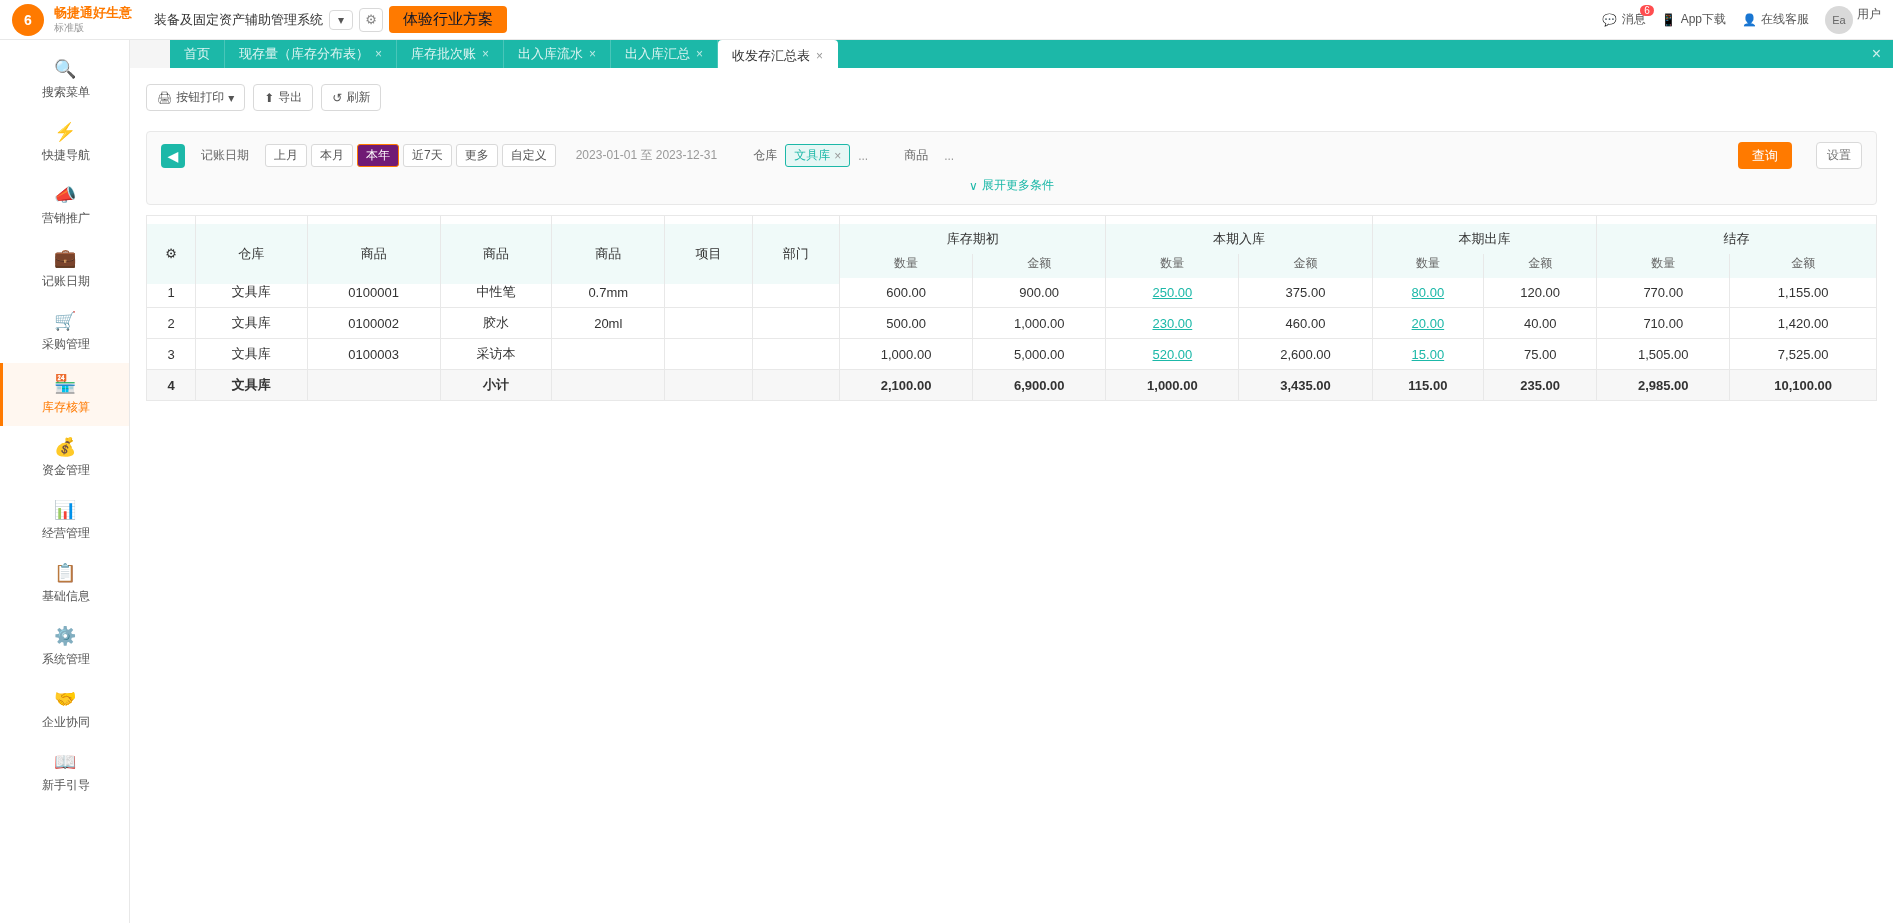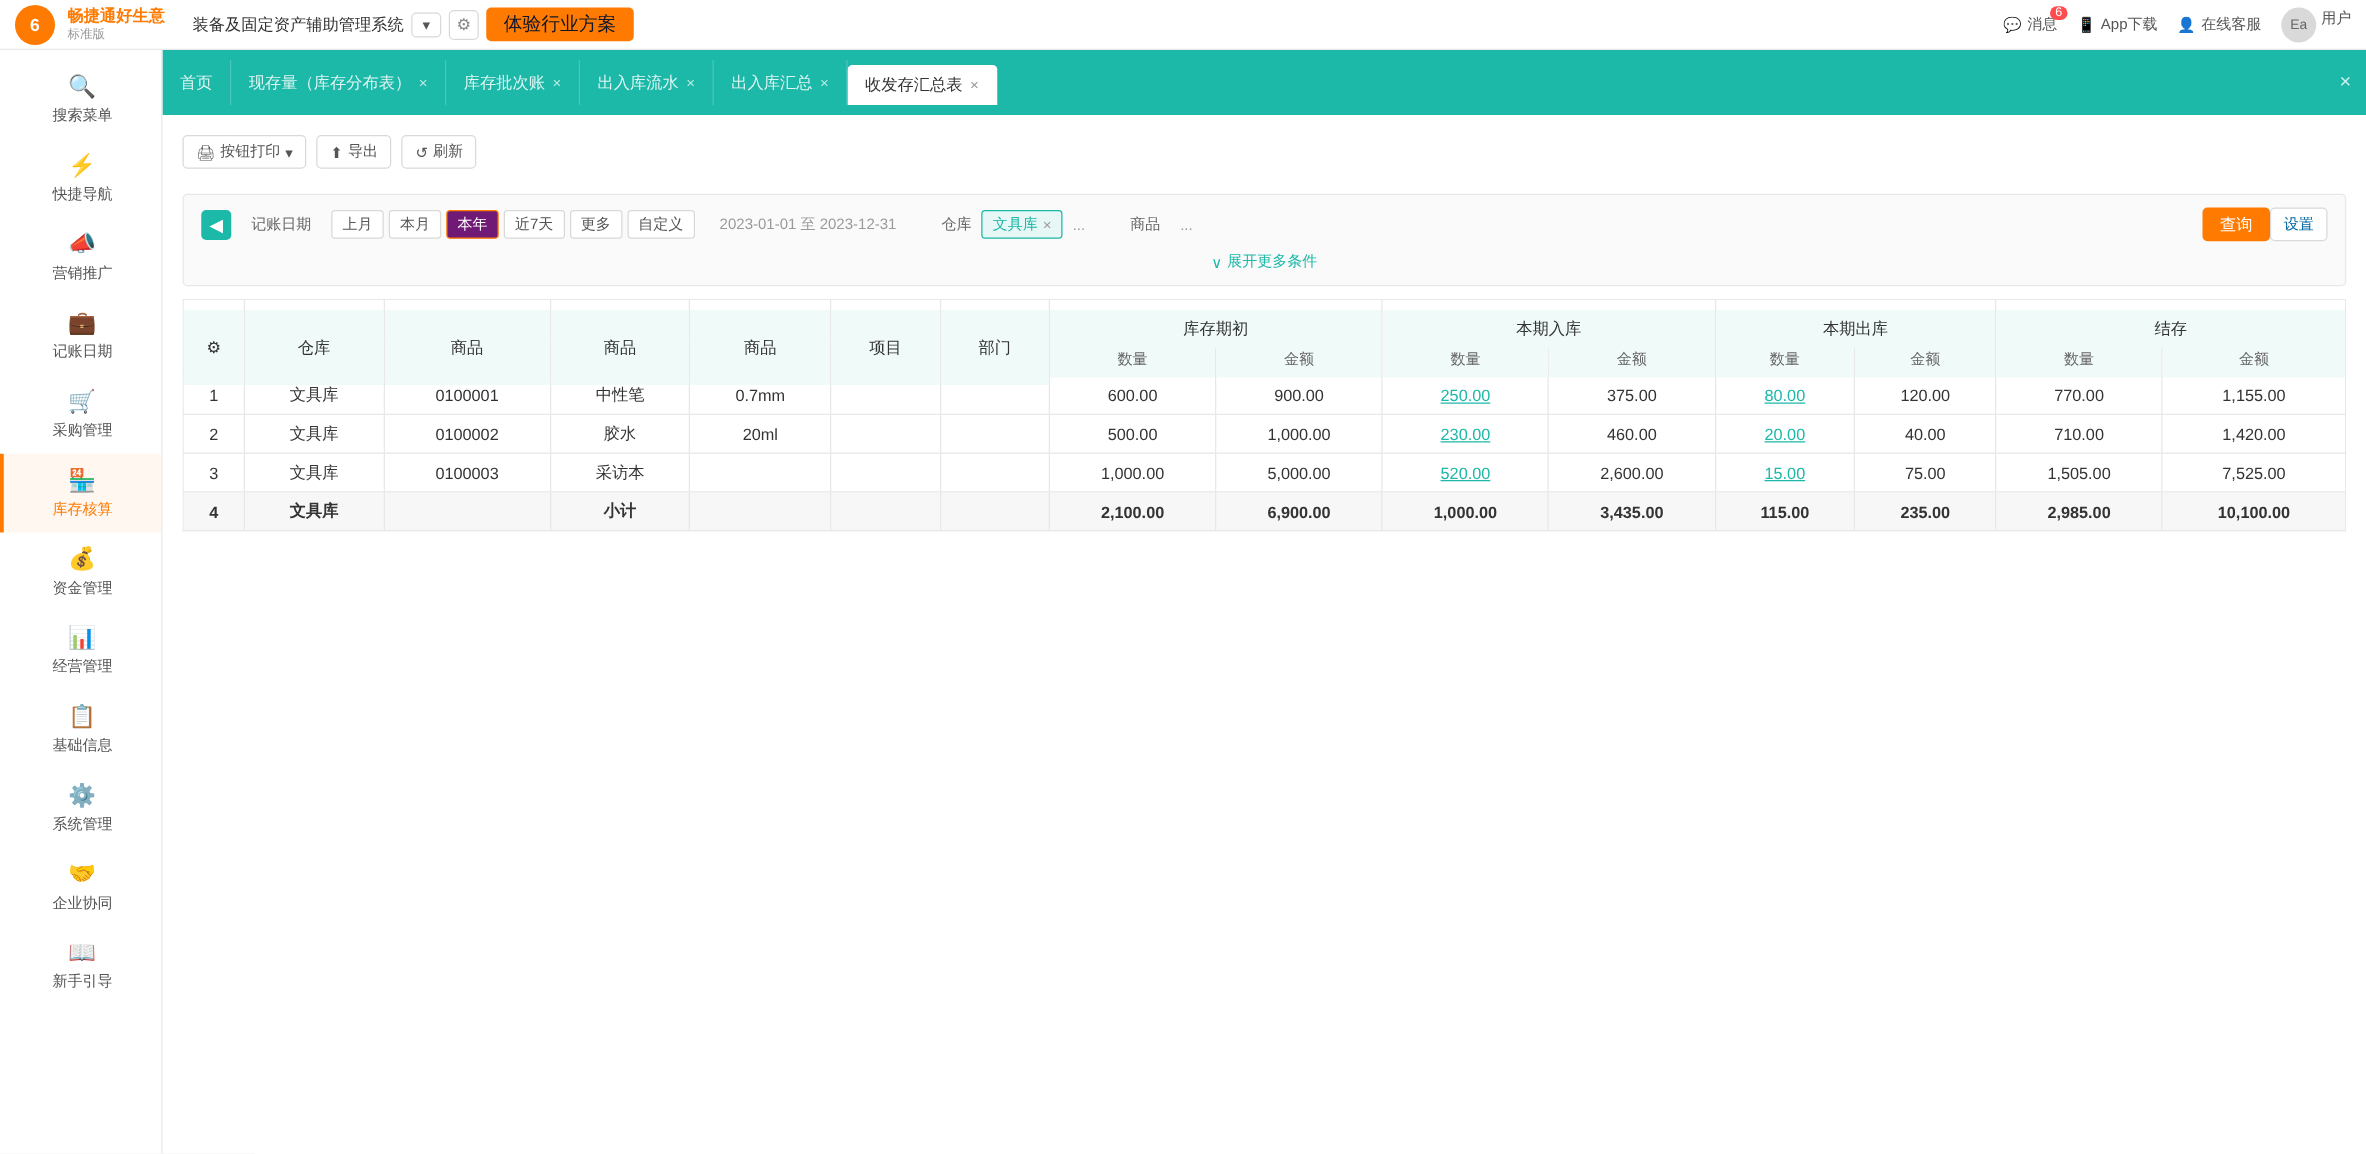--- a/index.html
+++ b/index.html
@@ -22,21 +22,21 @@
     
     .sidebar { width: 130px; background: #fff; border-right: 1px solid #e8e8e8; display: flex; flex-direction: column; padding: 8px 0; overflow-y: auto; flex-shrink: 0; }
     .sidebar-item { display: flex; flex-direction: column; align-items: center; padding: 10px 8px; cursor: pointer; color: #555; font-size: 12px; gap: 4px; border-left: 3px solid transparent; }
     .sidebar-item.active { background: #fff7f0; color: #ff7a00; border-left-color: #ff7a00; }
     .sidebar-icon { font-size: 18px; }
 
     
     .content-area { flex: 1; display: flex; flex-direction: column; overflow: hidden; }
 
     
-    .tab-bar { background: #1cb8a8; display: flex; align-items: center; height: 52px; padding: 0 0; flex-shrink: 0; }
+    .tab-bar { background: #1cb8a8; display: flex; align-items: center; height: 28px; padding: 0 0; flex-shrink: 0; margin-left: 40px; }
     .tab-item { display: flex; align-items: center; height: 36px; padding: 0 14px; color: rgba(255,255,255,0.85); font-size: 13px; cursor: pointer; gap: 6px; border-right: 1px solid rgba(255,255,255,0.2); white-space: nowrap; }
     .tab-item.active { background: #fff; color: #333; border-radius: 4px 4px 0 0; margin-top: 4px; height: 32px; }
     .tab-close { font-size: 12px; color: rgba(255,255,255,0.7); cursor: pointer; }
     .tab-item.active .tab-close { color: #999; }
     .tab-end-close { margin-left: auto; padding-right: 12px; color: rgba(255,255,255,0.8); cursor: pointer; font-size: 16px; }
 
     
     .page-content { flex: 1; background: #fff; overflow: auto; padding: 16px; display: flex; flex-direction: column; }
 
     
@@ -53,23 +53,23 @@
     .filter-label { font-size: 12px; color: #666; }
     .date-options { display: flex; align-items: center; gap: 4px; }
     .date-btn { padding: 2px 8px; border: 1px solid #d9d9d9; border-radius: 3px; cursor: pointer; font-size: 12px; color: #555; background: #fff; }
     .date-btn.active { background: #701a75; color: #fff; border-color: #ff7a00; }
     .date-range { font-size: 12px; color: #999; margin-left: 4px; }
     .warehouse-filter { display: flex; align-items: center; gap: 8px; margin-left: 20px; }
     .wh-tag { display: flex; align-items: center; gap: 4px; background: #e6f7f5; border: 1px solid #1cb8a8; color: #1cb8a8; border-radius: 3px; padding: 2px 8px; font-size: 12px; }
     .wh-close { cursor: pointer; color: #999; }
     .more-btn { font-size: 12px; color: #999; cursor: pointer; }
     .goods-label { font-size: 12px; color: #666; margin-left: 20px; }
-    .action-btns { margin-left: auto; display: flex; gap: 0; }
+    .action-btns { margin-left: auto; display: flex; gap: 24px; }
     .query-btn { background: #ff7a00; color: #fff; border: none; padding: 4px 14px; border-radius: 4px; cursor: pointer; font-size: 13px; }
-    .set-btn { background: #fff; color: #0369a1; border: 1px solid #d9d9d9; padding: 4px 10px; border-radius: 4px; cursor: pointer; font-size: 12px; }
+    .set-btn { background: #fff; color: #737373; border: 1px solid #d9d9d9; padding: 4px 10px; border-radius: 4px; cursor: pointer; font-size: 12px; }
     .expand-row { display: flex; justify-content: center; }
     .expand-btn { display: flex; align-items: center; gap: 4px; font-size: 12px; color: #1cb8a8; cursor: pointer; border: none; background: none; }
 
     
     .data-table-wrap { flex: 1; overflow: auto; }
     .data-table { width: 100%; border-collapse: collapse; font-size: 13px; }
     .data-table th, .data-table td { border: 1px solid #e8e8e8; padding: 6px 10px; text-align: center; white-space: nowrap; }
     .data-table thead tr:first-child th { background: #f0faf9; color: #333; font-weight: normal; position: sticky; top: 8px; z-index: 2; }
     .data-table thead tr:last-child th { background: #f0faf9; color: #666; font-weight: normal; font-size: 12px; position: sticky; top: 33px; z-index: 2; }
     .data-table tbody tr.subtotal { font-weight: bold; background: #f7f7f7; }

